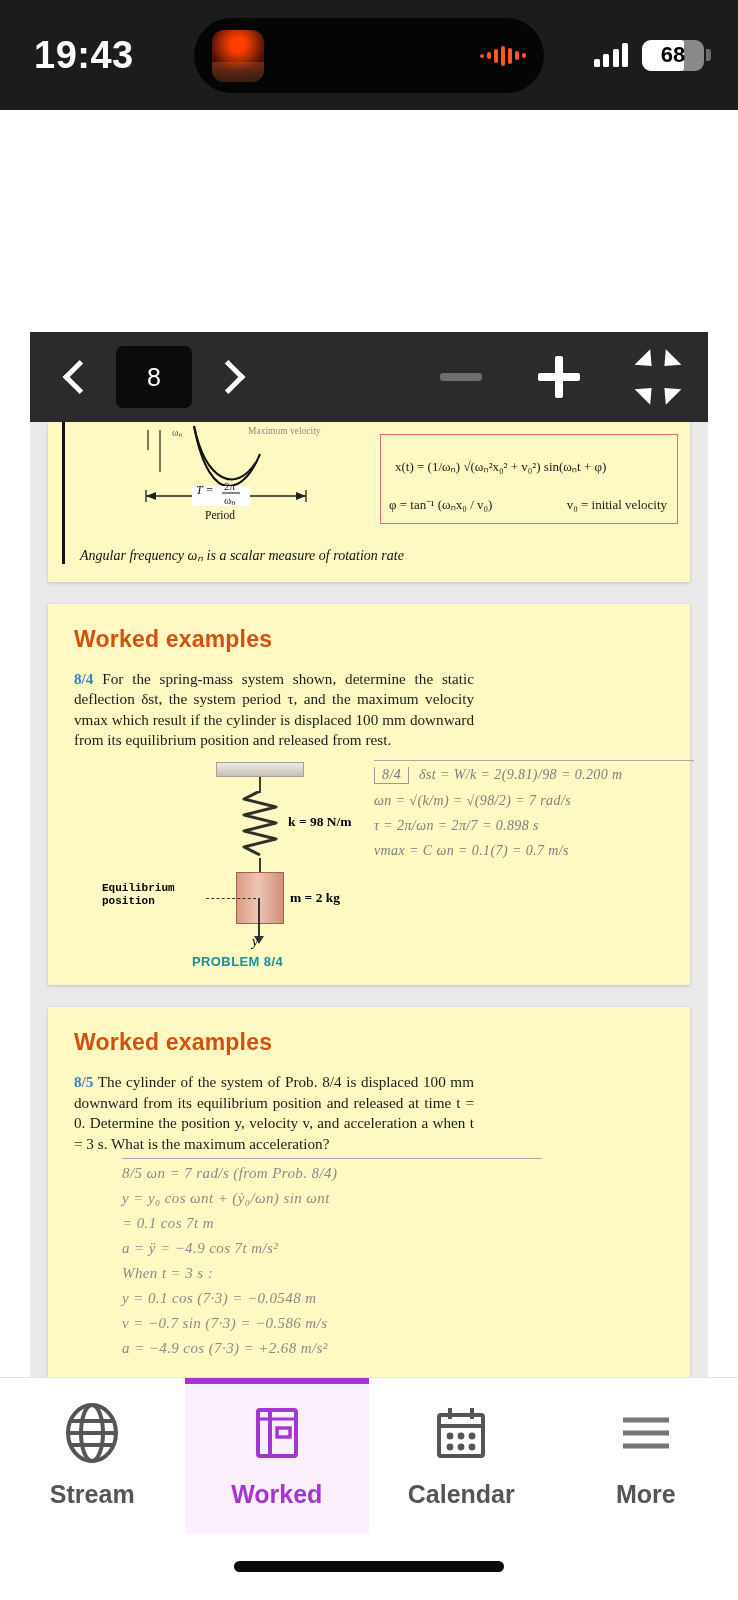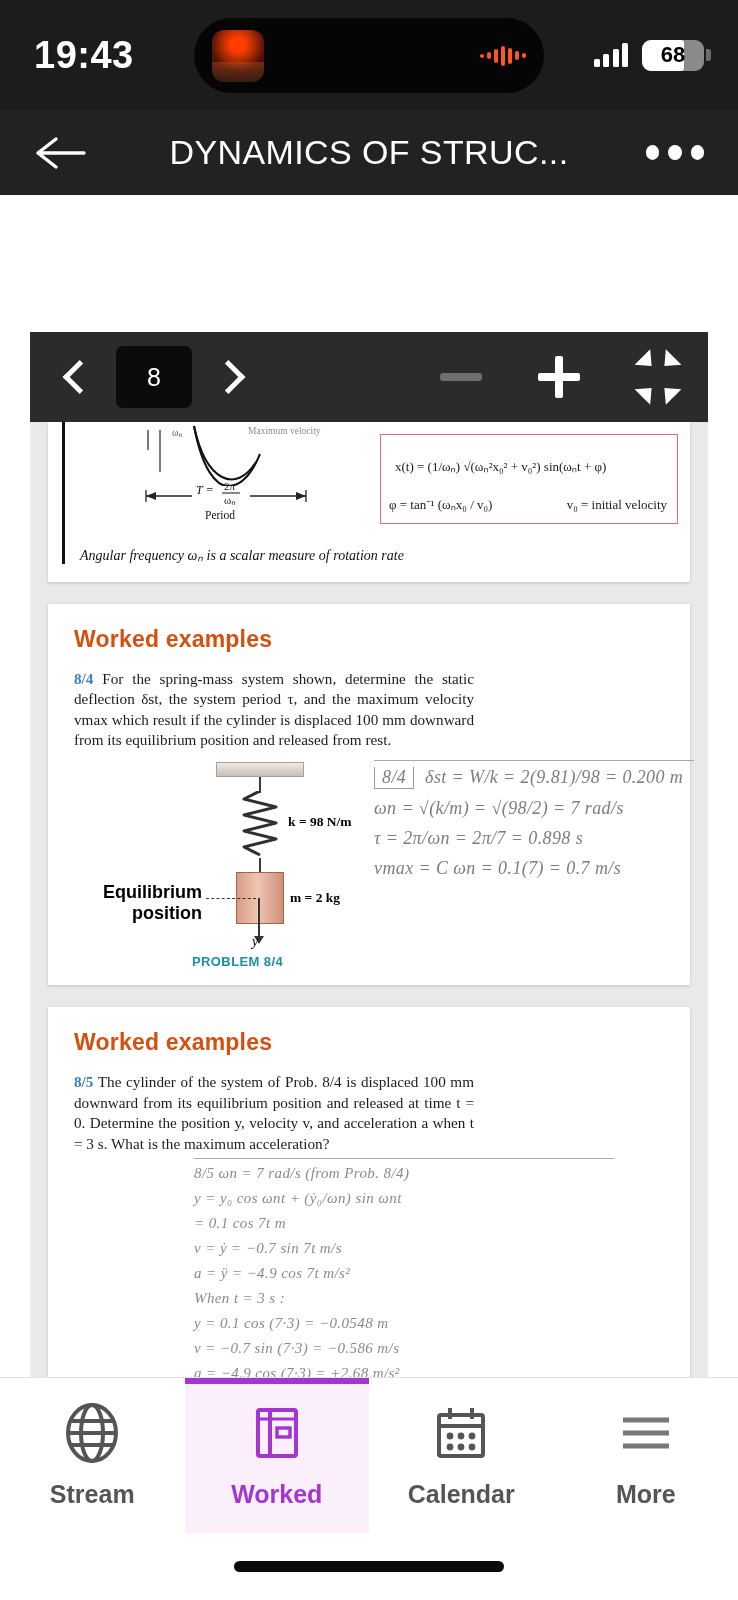--- a/index.html
+++ b/index.html
@@ -114,21 +114,21 @@
   .collapse .a1{ top:0; left:0; border-top:13px solid #fff; transform:rotate(-45deg); }
   .collapse .a2{ top:0; right:0; border-top:13px solid #fff; transform:rotate(45deg); }
   .collapse .a3{ bottom:0; left:0; border-bottom:13px solid #fff; transform:rotate(45deg); }
   .collapse .a4{ bottom:0; right:0; border-bottom:13px solid #fff; transform:rotate(-45deg); }
 
   .pdfcanvas {
     position:absolute; top:125px; left:30px; right:30px; bottom:0;
     background:#e9e9e9; overflow:hidden;
   }
   .slide {
-    background:#ffffff; margin:0 18px 22px 18px; position:relative;
+    background:#fef9c3; margin:0 18px 22px 18px; position:relative;
     box-shadow:0 1px 3px rgba(0,0,0,.18);
   }
   .slide.first { margin-top:0; }
 
   
   .s1 { height:160px; padding:8px 14px 0 14px; position:relative; }
   .s1 .leftbar { position:absolute; left:14px; top:0; bottom:18px; width:3px; background:#111; }
   .s1 .graphzone { position:absolute; left:40px; top:2px; width:280px; height:110px; }
   .s1 .eqbox {
     position:absolute; left:332px; top:12px; width:298px; height:90px;
@@ -169,46 +169,46 @@
   .spring { position:absolute; left:84px; top:29px; width:44px; height:68px; }
   .rodline { position:absolute; left:105px; top:96px; width:2px; height:16px; background:#3a3a3a; }
   .mass {
     position:absolute; left:82px; top:110px; width:48px; height:52px;
     background:linear-gradient(90deg,#d89c86,#f0c6b4 45%,#cf8f79);
     border:1px solid #9e6650;
   }
   .klabel { position:absolute; left:134px; top:52px; font-family:"Liberation Serif", serif; font-size:13.5px; font-weight:600; }
   .mlabel { position:absolute; left:136px; top:128px; font-family:"Liberation Serif", serif; font-size:13.5px; font-weight:600; }
   .eqlabel {
-    position:absolute; left:-52px; top:120px; width:100px; text-align:right;
-    font-family:Liberation Sans, sans-serif; font-size:18px; font-weight:700; line-height:1.15;
+    position:absolute; left:-52px; top:120px; width:100px; 
+    font-family:Liberation Mono, monospace; font-size:11px; font-weight:700; line-height:1.15;
   }
   .dashline { position:absolute; left:52px; top:136px; width:50px; border-top:1.5px dashed #333; }
   .yarrow { position:absolute; left:104px; top:136px; width:1.5px; height:40px; background:#333; }
   .yarrow:after {
     content:""; position:absolute; bottom:-6px; left:-4px;
     border-left:5px solid transparent; border-right:5px solid transparent; border-top:8px solid #333;
   }
   .ylabel { position:absolute; left:98px; top:172px; font-family:"Liberation Serif", serif; font-style:italic; font-size:14px; }
   .probcap {
     position:absolute; left:38px; top:192px; color:#1c8fa3;
     font-size:13px; font-weight:700; letter-spacing:.4px;
   }
 
   .hand {
     position:absolute; left:300px; top:4px; width:320px;
     font-family:"Liberation Serif", serif; color:#7d7d7d;
-    font-size:18px; font-style:italic; letter-spacing:.4px;
+    font-size:14px; font-style:italic; letter-spacing:.4px;
   }
   .hand .hline { margin-bottom:9px; white-space:nowrap; }
   .hand .topline { border-top:1px solid #a8a8a8; margin-bottom:6px; }
   .hand .tag { border:1px solid #9a9a9a; border-top:none; padding:0 7px; display:inline-block; margin-right:6px; }
 
   .hand2 {
-    margin:4px 0 0 120px; width:420px;
+    margin:4px 0 0 48px; width:420px;
     font-family:"Liberation Serif", serif; color:#8a8a8a;
     font-size:15px; font-style:italic; letter-spacing:.4px;
   }
   .hand2 .hline { margin-bottom:8px; white-space:nowrap; }
 
   
   .tabbar {
     position:absolute; left:0; right:0; bottom:0; height:223px;
     background:#fff; border-top:1px solid #e3e3e3;
     display:flex; align-items:flex-start;
@@ -257,33 +257,20 @@
           <i style="height:24px"></i>
       </div>
       <div class="battery">
         <div class="fill"></div>
         <div class="num">68</div>
         <div class="tip"></div>
       </div>
     </div>
   </div>
 
-  <div class="appheader">
-    <div class="backbtn">
-      <svg width="52" height="40" viewBox="0 0 52 40">
-        <path d="M22 6 L4 20 L22 34 M4 20 H50" stroke="#fff" stroke-width="3.4" fill="none" stroke-linecap="round" stroke-linejoin="round"></path>
-      </svg>
-    </div>
-    <div class="apptitle">DYNAMICS OF STRUC...</div>
-    <div class="dots">
-      <i></i>
-        <i></i>
-        <i></i>
-    </div>
-  </div>
 
 
   <div class="pdfarea">
 
     <div class="pdftoolbar">
       <div class="nav-left">
         <div class="chev left"></div>
         <div class="pagebox">8</div>
         <div class="chev right"></div>
       </div>
@@ -384,21 +371,20 @@
           </div>
 
           <div class="hand2">
             <div style="border-top:1px solid #a8a8a8; margin-bottom:6px;"></div>
             <div class="hline">
               <span class="tag">8/5</span>
               <span>ωn = 7 rad/s   (from Prob. 8/4)</span>
             </div>
             <div class="hline">y = y₀ cos ωnt + (ẏ₀/ωn) sin ωnt</div>
             <div class="hline">   = 0.1 cos 7t   m</div>
-            <div class="hline">v = ẏ = −0.7 sin 7t   m/s</div>
             <div class="hline">a = ÿ = −4.9 cos 7t   m/s²</div>
             <div class="hline">When  t = 3 s :</div>
             <div class="hline">y = 0.1 cos (7·3) = −0.0548 m</div>
             <div class="hline">v = −0.7 sin (7·3) = −0.586 m/s</div>
             <div class="hline">a = −4.9 cos (7·3) = +2.68 m/s²</div>
           </div>
         </div>
       </div>
 
     </div>

